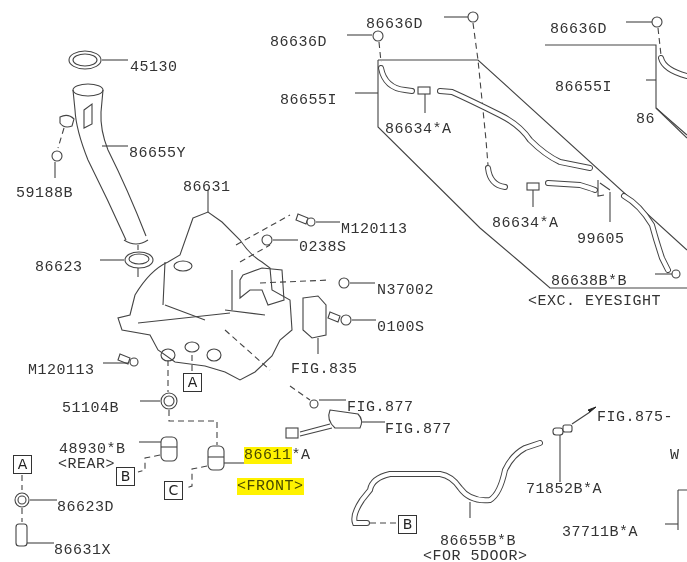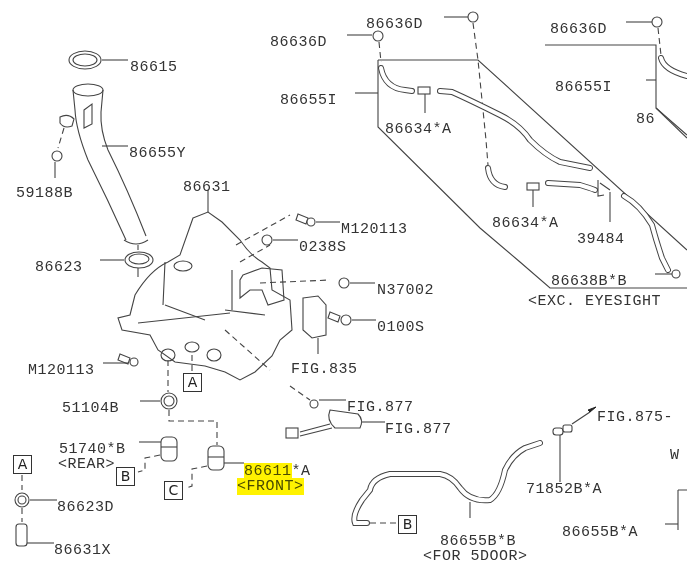--- a/index.html
+++ b/index.html
@@ -174,56 +174,56 @@
     <rect class="part" x="553" y="428" width="10" height="7" rx="3"></rect>
     <rect class="part" x="563" y="425" width="9" height="7" rx="2"></rect>
     <line class="ln" x1="560" y1="435" x2="560" y2="482"></line>
     <path class="ln" d="M572 424 L590 412"></path>
     <path d="M590 412 L596 407 L588 410 Z" fill="#222" stroke="#222"></path>
     <path class="ln" d="M678 490 L687 490 M678 490 L678 530"></path>
     <line class="ln" x1="665" y1="524" x2="678" y2="524"></line>
   </g>
 </svg>
 
-<div class="lbl" style="left:130px;top:52px;">86615</div>
+<div class="lbl" style="left:130px;top:52px;">45130</div>
 <div class="lbl" style="left:129px;top:138px;">86655Y</div>
 <div class="lbl" style="left:16px;top:178px;">59188B</div>
 <div class="lbl" style="left:183px;top:172px;">86631</div>
 <div class="lbl" style="left:35px;top:252px;">86623</div>
 <div class="lbl" style="left:341px;top:214px;">M120113</div>
 <div class="lbl" style="left:299px;top:232px;">0238S</div>
 <div class="lbl" style="left:377px;top:275px;">N37002</div>
 <div class="lbl" style="left:377px;top:312px;">0100S</div>
 <div class="lbl" style="left:291px;top:354px;">FIG.835</div>
 <div class="lbl" style="left:28px;top:355px;">M120113</div>
 <div class="lbl" style="left:62px;top:393px;">51104B</div>
 <div class="lbl" style="left:347px;top:392px;">FIG.877</div>
 <div class="lbl" style="left:385px;top:414px;">FIG.877</div>
-<div class="lbl" style="left:59px;top:434px;">51740*B</div>
+<div class="lbl" style="left:59px;top:434px;">48930*B</div>
 <div class="lbl" style="left:58px;top:449px;">&lt;REAR&gt;</div>
-<div class="lbl" style="left:244px;top:456px;"><span class="hl">86611</span><span>*A</span></div>
+<div class="lbl" style="left:244px;top:440px;"><span class="hl">86611</span><span>*A</span></div>
 <div class="lbl" style="left:237px;top:471px;"><span class="hl">&lt;FRONT&gt;</span></div>
 <div class="lbl" style="left:57px;top:492px;text-align:center;">86623D</div>
 <div class="lbl" style="left:54px;top:535px;">86631X</div>
 
 <div class="lbl" style="left:366px;top:9px;">86636D</div>
 <div class="lbl" style="left:270px;top:27px;">86636D</div>
 <div class="lbl" style="left:550px;top:14px;">86636D</div>
 <div class="lbl" style="left:280px;top:85px;">86655I</div>
 <div class="lbl" style="left:555px;top:72px;">86655I</div>
 <div class="lbl" style="left:385px;top:114px;">86634*A</div>
 <div class="lbl" style="left:492px;top:208px;">86634*A</div>
-<div class="lbl" style="left:577px;top:224px;">39484</div>
+<div class="lbl" style="left:577px;top:224px;">99605</div>
 <div class="lbl" style="left:551px;top:266px;">86638B*B</div>
 <div class="lbl" style="left:528px;top:286px;">&lt;EXC. EYESIGHT</div>
 <div class="lbl" style="left:636px;top:104px;">86</div>
 <div class="lbl" style="left:597px;top:402px;">FIG.875-</div>
 <div class="lbl" style="left:670px;top:440px;">W</div>
 <div class="lbl" style="left:526px;top:474px;">71852B*A</div>
 <div class="lbl" style="left:440px;top:526px;">86655B*B</div>
 <div class="lbl" style="left:423px;top:541px;">&lt;FOR 5DOOR&gt;</div>
-<div class="lbl" style="left:562px;top:517px;">86655B*A</div>
+<div class="lbl" style="left:562px;top:517px;">37711B*A</div>
 
 <div class="box" style="left:183px;top:373px;">A</div>
 <div class="box" style="left:13px;top:455px;">A</div>
 <div class="box" style="left:116px;top:467px;">B</div>
 <div class="box" style="left:164px;top:481px;">C</div>
 <div class="box" style="left:398px;top:515px;">B</div>
 
 </body></html>

